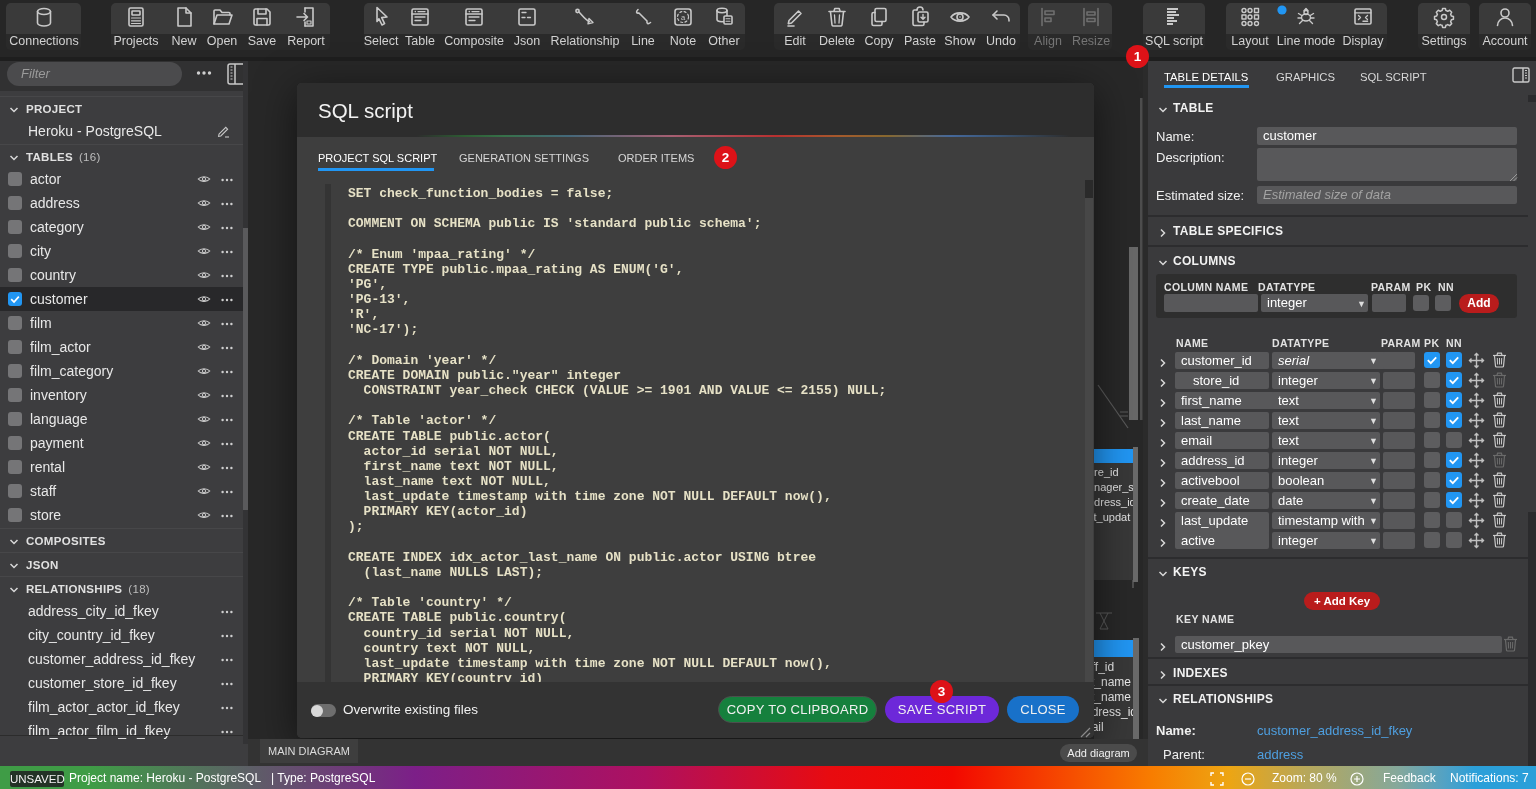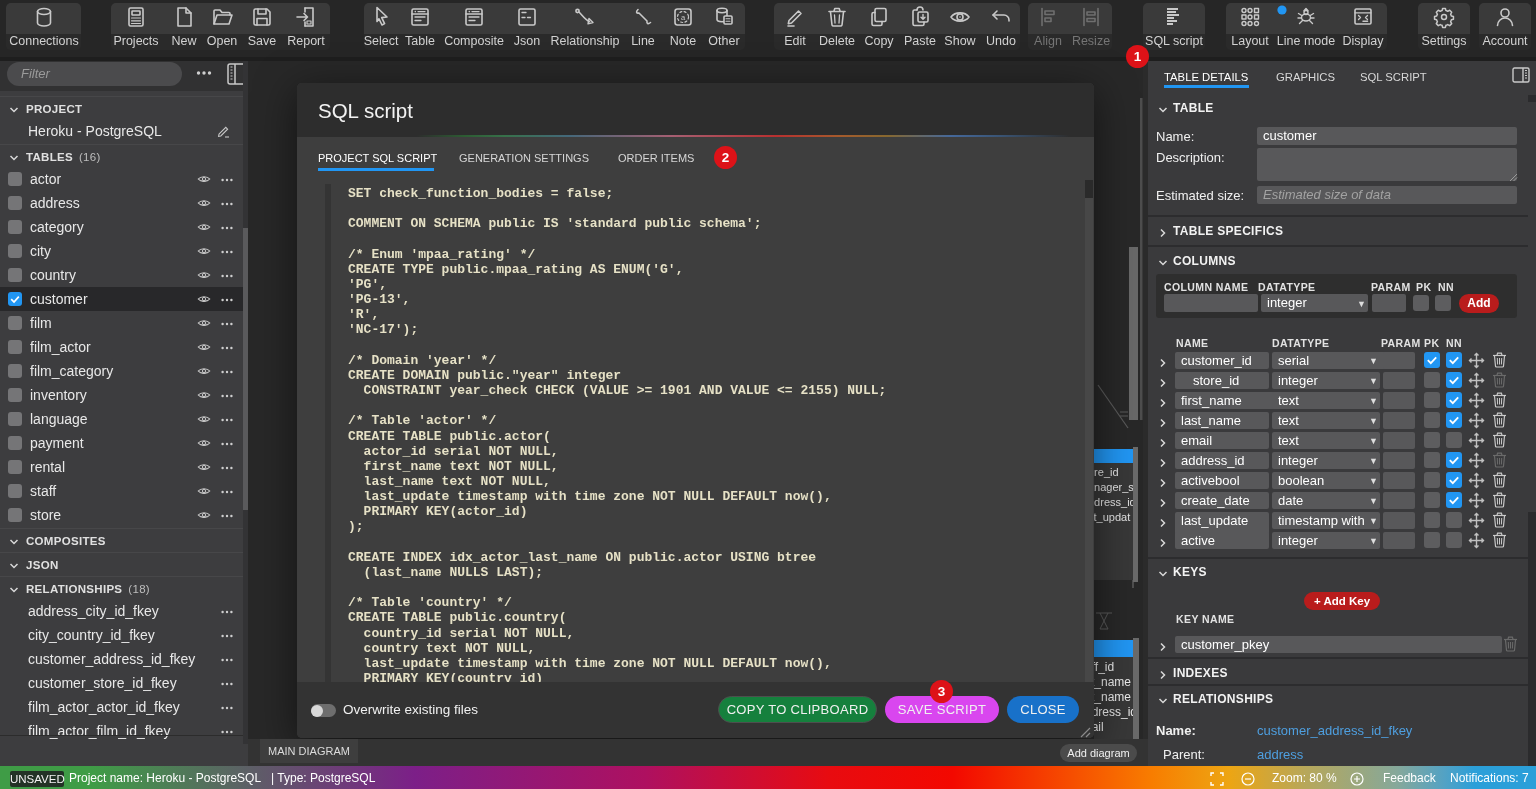--- a/index.html
+++ b/index.html
@@ -58,21 +58,21 @@
   font-size:13px; line-height:15.16px; font-weight:bold; color:#e6e1c6; white-space:pre; }
 #cscroll { position:absolute; left:788px; top:-9px; width:8px; height:511px; background:#474747; }
 #cthumb { position:absolute; left:788px; top:-7px; width:8px; height:25px; background:#2a2a2a; }
 #dlgfoot { position:absolute; left:0; top:599px; width:797px; height:56px; background:#333333; border-radius:0 0 5px 5px; }
 #toggle { position:absolute; left:14px; top:22px; width:25px; height:13px; border-radius:7px; background:#6e6e6e; }
 #toggleknob { position:absolute; left:0px; top:0.5px; width:12px; height:12px; border-radius:50%; background:#d9d9d9; }
 #togglelbl { position:absolute; left:46px; top:20px; font-size:13.5px; color:#f0f0f0; }
 .dbtn { position:absolute; top:14px; height:27px; border-radius:14px; font-size:13px;
   letter-spacing:0.3px; color:#f0f0f0; text-align:center; }
 #btncopy { left:421px; width:159px; background:#15803d; border:1px solid #4e4e4e; line-height:25px; }
-#btnsave { left:588px; width:114px; background:#d946ef; line-height:27px; }
+#btnsave { left:588px; width:114px; background:#6d28d9; line-height:27px; }
 #btnclose { left:710px; width:72px; background:#1871c9; line-height:27px; }
 #rsz { position:absolute; left:782px; top:643px; width:12px; height:12px; }
 
 
 #rpanel { left:1148px; top:57px; width:388px; height:711px; background:#3a3a3c; font-size:13px; color:#f0f0f0; }
 .rtab { position:absolute; top:14px; font-size:11.3px; letter-spacing:0px; color:#d8d8d8; }
 .rtab.act { color:#fff; }
 #rtabu { position:absolute; left:16px; top:28px; width:85px; height:3px; background:#2196f3; }
 .rsect { position:absolute; left:0; width:380px; height:2px; background:#2c2c2e; }
 .shead { position:absolute; font-size:12px; font-weight:bold; color:#f2f2f2; letter-spacing:0.3px; }
@@ -699,21 +699,21 @@
       <div class="bluebtn" style="left:311px;top:237px;width:40px;height:19px;line-height:19px;">Add</div>
       <div class="rsmall" style="left:28px;top:280px;">NAME</div>
       <div class="rsmall" style="left:124px;top:280px;">DATATYPE</div>
       <div class="rsmall" style="left:233px;top:280px;">PARAM</div>
       <div class="rsmall" style="left:276px;top:280px;">PK</div>
       <div class="rsmall" style="left:298px;top:280px;">NN</div>
       <span class="chev" style="left:10px;top:299px;"><svg width="10" height="10" viewBox="0 0 10 10">
           <path d="M3 1.5 L6.5 5 L3 8.5" stroke="#d8d8d8" stroke-width="1.5" fill="none"></path>
         </svg></span>
       <div class="rinput" style="left:27px;top:295px;width:94px;height:17px;line-height:17px;padding-left:6px;">customer_id</div>
-      <div class="rinput" style="left:124px;top:295px;width:119px;height:17px;line-height:17px;padding-left:6px;">serial</div>
+      <div class="rinput" style="left:124px;top:295px;width:119px;height:17px;line-height:17px;padding-left:6px;font-style:italic;">serial</div>
       <div class="sela" style="left:221px;top:299px;">▼</div>
       <div class="rinput" style="left:235px;top:295px;width:32px;height:17px;"></div>
       <div class="ccb on" style="left:276px;top:295px;"><svg width="16" height="16" viewBox="0 0 16 16">
           <path d="M3.8 8.2 L6.8 11.2 L12.2 5.4" stroke="#fff" stroke-width="1.8" fill="none"></path>
         </svg></div>
       <div class="ccb on" style="left:298px;top:295px;"><svg width="16" height="16" viewBox="0 0 16 16">
           <path d="M3.8 8.2 L6.8 11.2 L12.2 5.4" stroke="#fff" stroke-width="1.8" fill="none"></path>
         </svg></div>
       <span style="position:absolute;left:320px;top:295px;"><svg width="17" height="17" viewBox="0 0 17 17">
           <path d="M8.5 1.5 V15.5 M1.5 8.5 H15.5 M6.5 3.5 L8.5 1.5 L10.5 3.5 M6.5 13.5 L8.5 15.5 L10.5 13.5 M3.5 6.5 L1.5 8.5 L3.5 10.5 M13.5 6.5 L15.5 8.5 L13.5 10.5" stroke="#c0c0c0" stroke-width="1.4" fill="none"></path>

